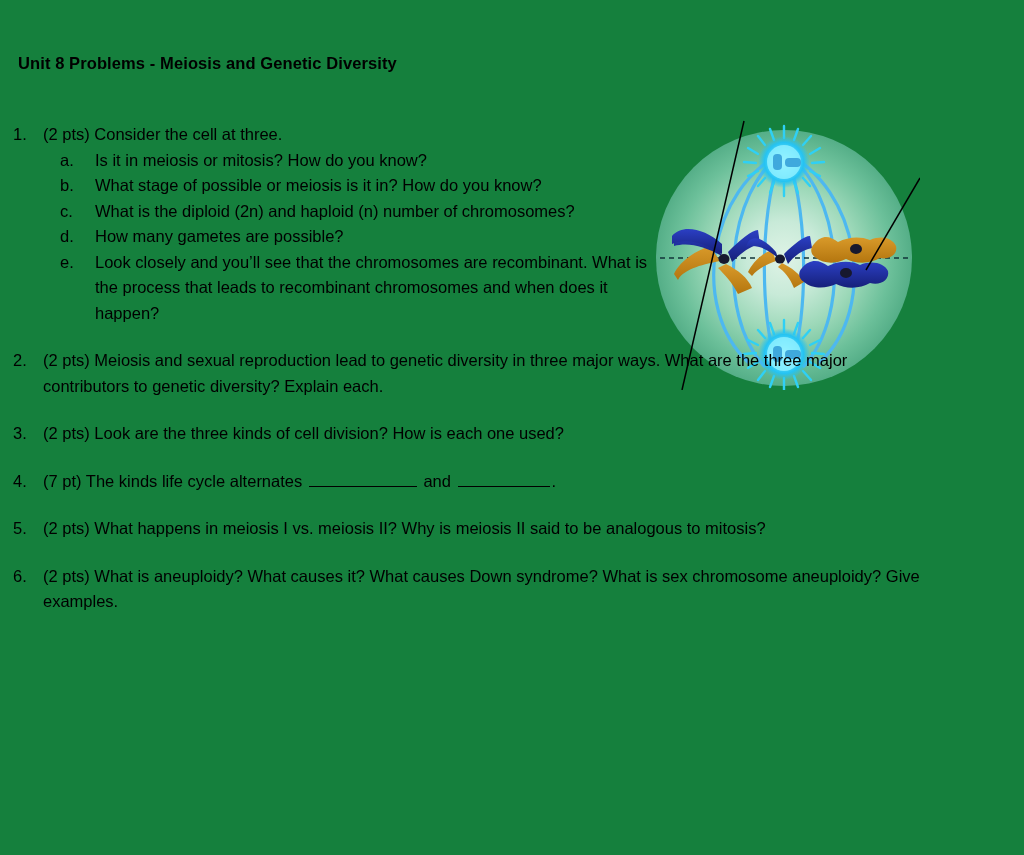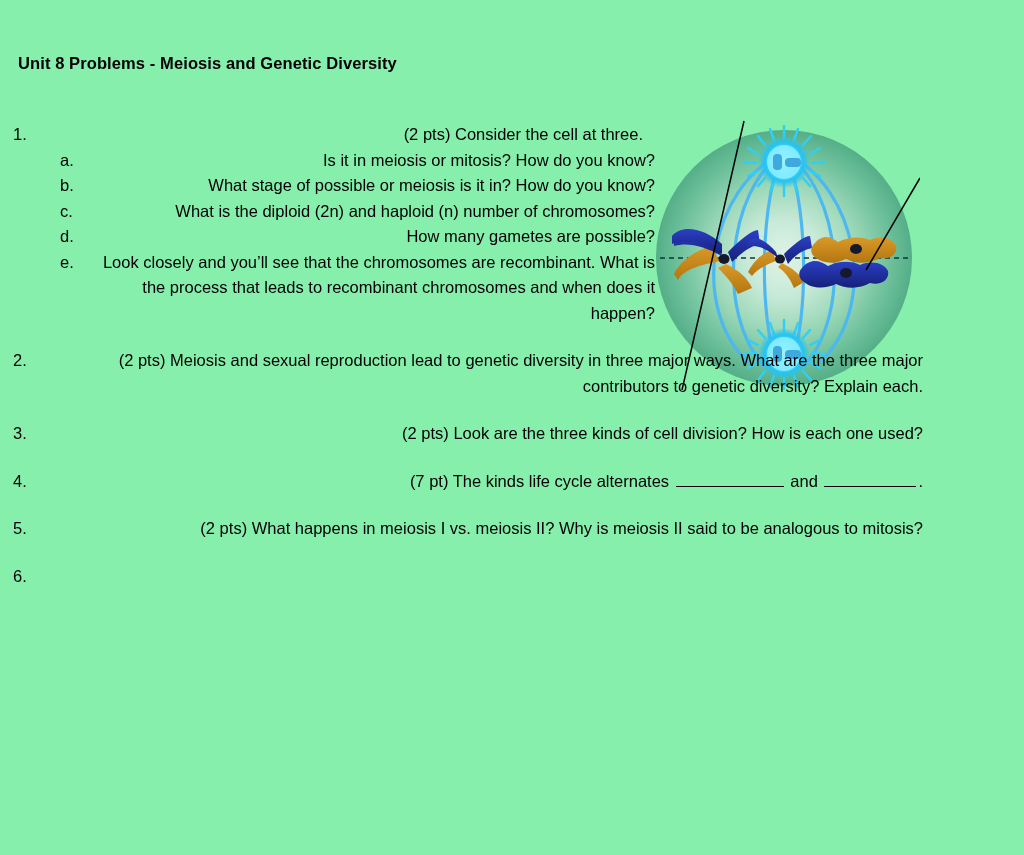--- a/index.html
+++ b/index.html
@@ -13,22 +13,21 @@
     font-family: "Liberation Sans", sans-serif;
     color: #000000;
     position: relative;
     overflow: hidden;
   }
 
   .page {
     position: relative;
     width: 1024px;
     height: 855px;
-    background: #86efac;
-    text-align: right;
+    background: #15803d;
   }
 
   
   .doc-title {
     position: absolute;
     left: 18px;
     top: 54px;
     font-size: 16.5px;
     font-weight: bold;
     letter-spacing: 0.1px;
@@ -322,16 +321,17 @@
 
     <div class="qitem">
       <span class="qnum">5.</span>
       <span class="qtext w-wide"><span class="pts">(2 pts)</span><span> What happens in meiosis I vs. meiosis II? Why is meiosis II said to be analogous to mitosis?</span></span>
     </div>
 
     <div class="q-gap"></div>
 
     <div class="qitem">
       <span class="qnum">6.</span>
+      <span class="qtext w-wide"><span class="pts">(2 pts)</span><span> What is aneuploidy? What causes it? What causes Down syndrome? What is sex chromosome aneuploidy? Give examples.</span></span>
     </div>
 
   </div>
 </div>
 
 </body></html>

